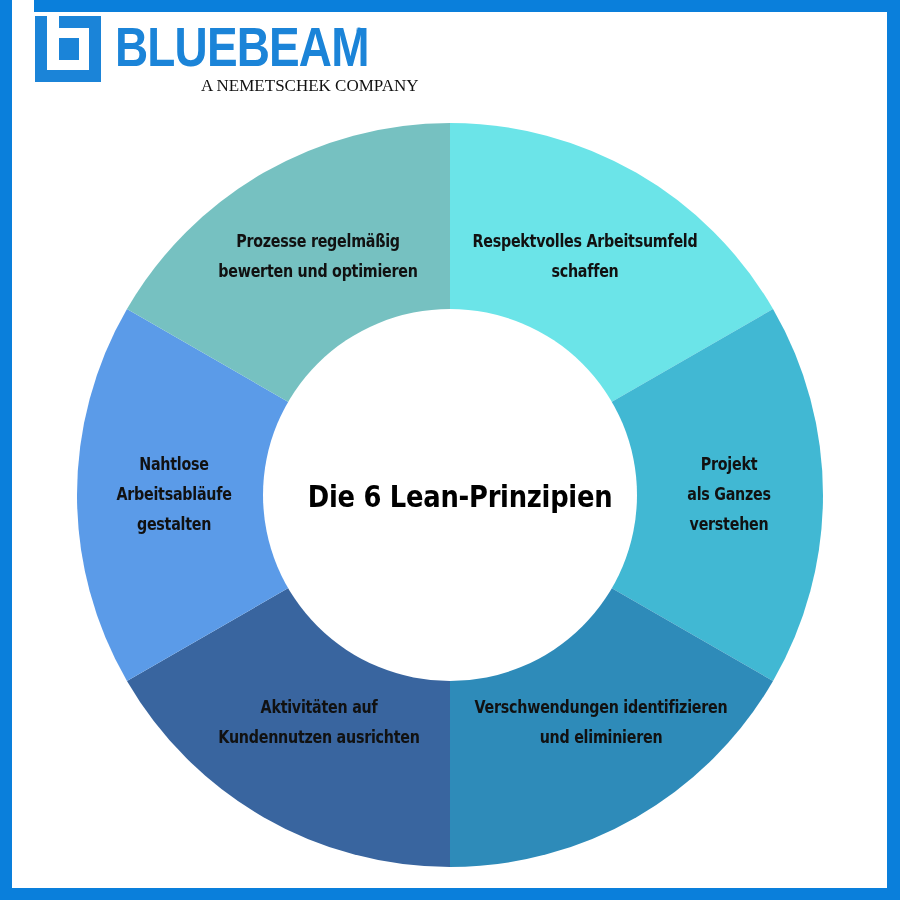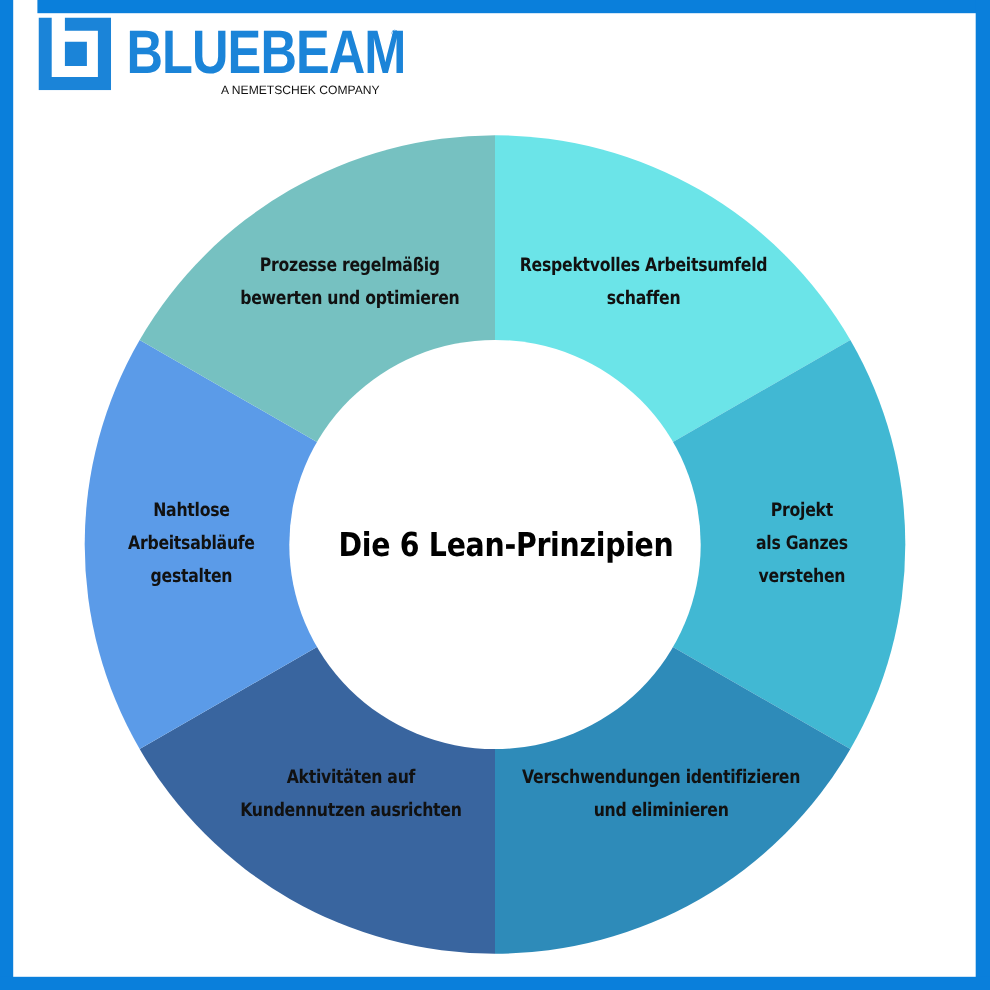--- a/index.html
+++ b/index.html
@@ -5,21 +5,21 @@
   html, body { margin: 0; padding: 0; }
   body { width: 900px; height: 900px; position: relative; background: #ffffff; overflow: hidden; font-family: "DejaVu Sans", sans-serif; }
   .border-top { position: absolute; left: 34px; top: 0; width: 866px; height: 12px; }
   .border-left { position: absolute; left: 0; top: 0; width: 12px; height: 900px; }
   .border-right { position: absolute; left: 887px; top: 0; width: 13px; height: 900px; }
   .border-bottom { position: absolute; left: 0; top: 888px; width: 900px; height: 12px; }
   .logo { position: absolute; left: 35px; top: 16px; width: 375px; height: 75px; }
   .logo-mark { position: absolute; left: 0; top: 0; width: 66px; height: 66px; }
   .logo-word { position: absolute; left: 80px; top: -2px; font-family: "Liberation Sans", sans-serif; font-weight: bold; font-size: 56px; letter-spacing: -1px; line-height: 66px; transform: scaleX(0.82); transform-origin: left center; white-space: nowrap; }
   .logo-reg { position: absolute; left: 321px; top: 10px; font-size: 8px; font-family: "Liberation Sans", sans-serif; }
-  .logo-sub { position: absolute; left: 166px; top: 60px; font-size: 11px; font-family: Liberation Sans, sans-serif; color: #111; letter-spacing: 0; white-space: nowrap; }
+  .logo-sub { position: absolute; left: 166px; top: 60px; font-size: 17px; font-family: Liberation Serif, serif; color: #111; letter-spacing: 0; white-space: nowrap; }
   .donut { position: absolute; left: 0; top: 0; }
   .seg-label { position: absolute; font-family: "DejaVu Sans", sans-serif; font-weight: bold; font-size: 17px; line-height: 30px; color: #111; text-align: center; white-space: nowrap; transform: translate(-50%, -50%) scaleX(0.84); letter-spacing: -0.3px; }
   .center-title { position: absolute; left: 460px; top: 496px; transform: translate(-50%, -50%) scaleX(0.86); font-family: "DejaVu Sans", sans-serif; font-weight: bold; font-size: 30px; color: #000; white-space: nowrap; letter-spacing: -0.3px; }
   .line { display: block; }
 </style>
 </head>
 <body>
 
 <div class="border-top" style="background: rgb(10, 127, 219);"></div>
 <div class="border-left" style="background: rgb(10, 127, 219);"></div>

